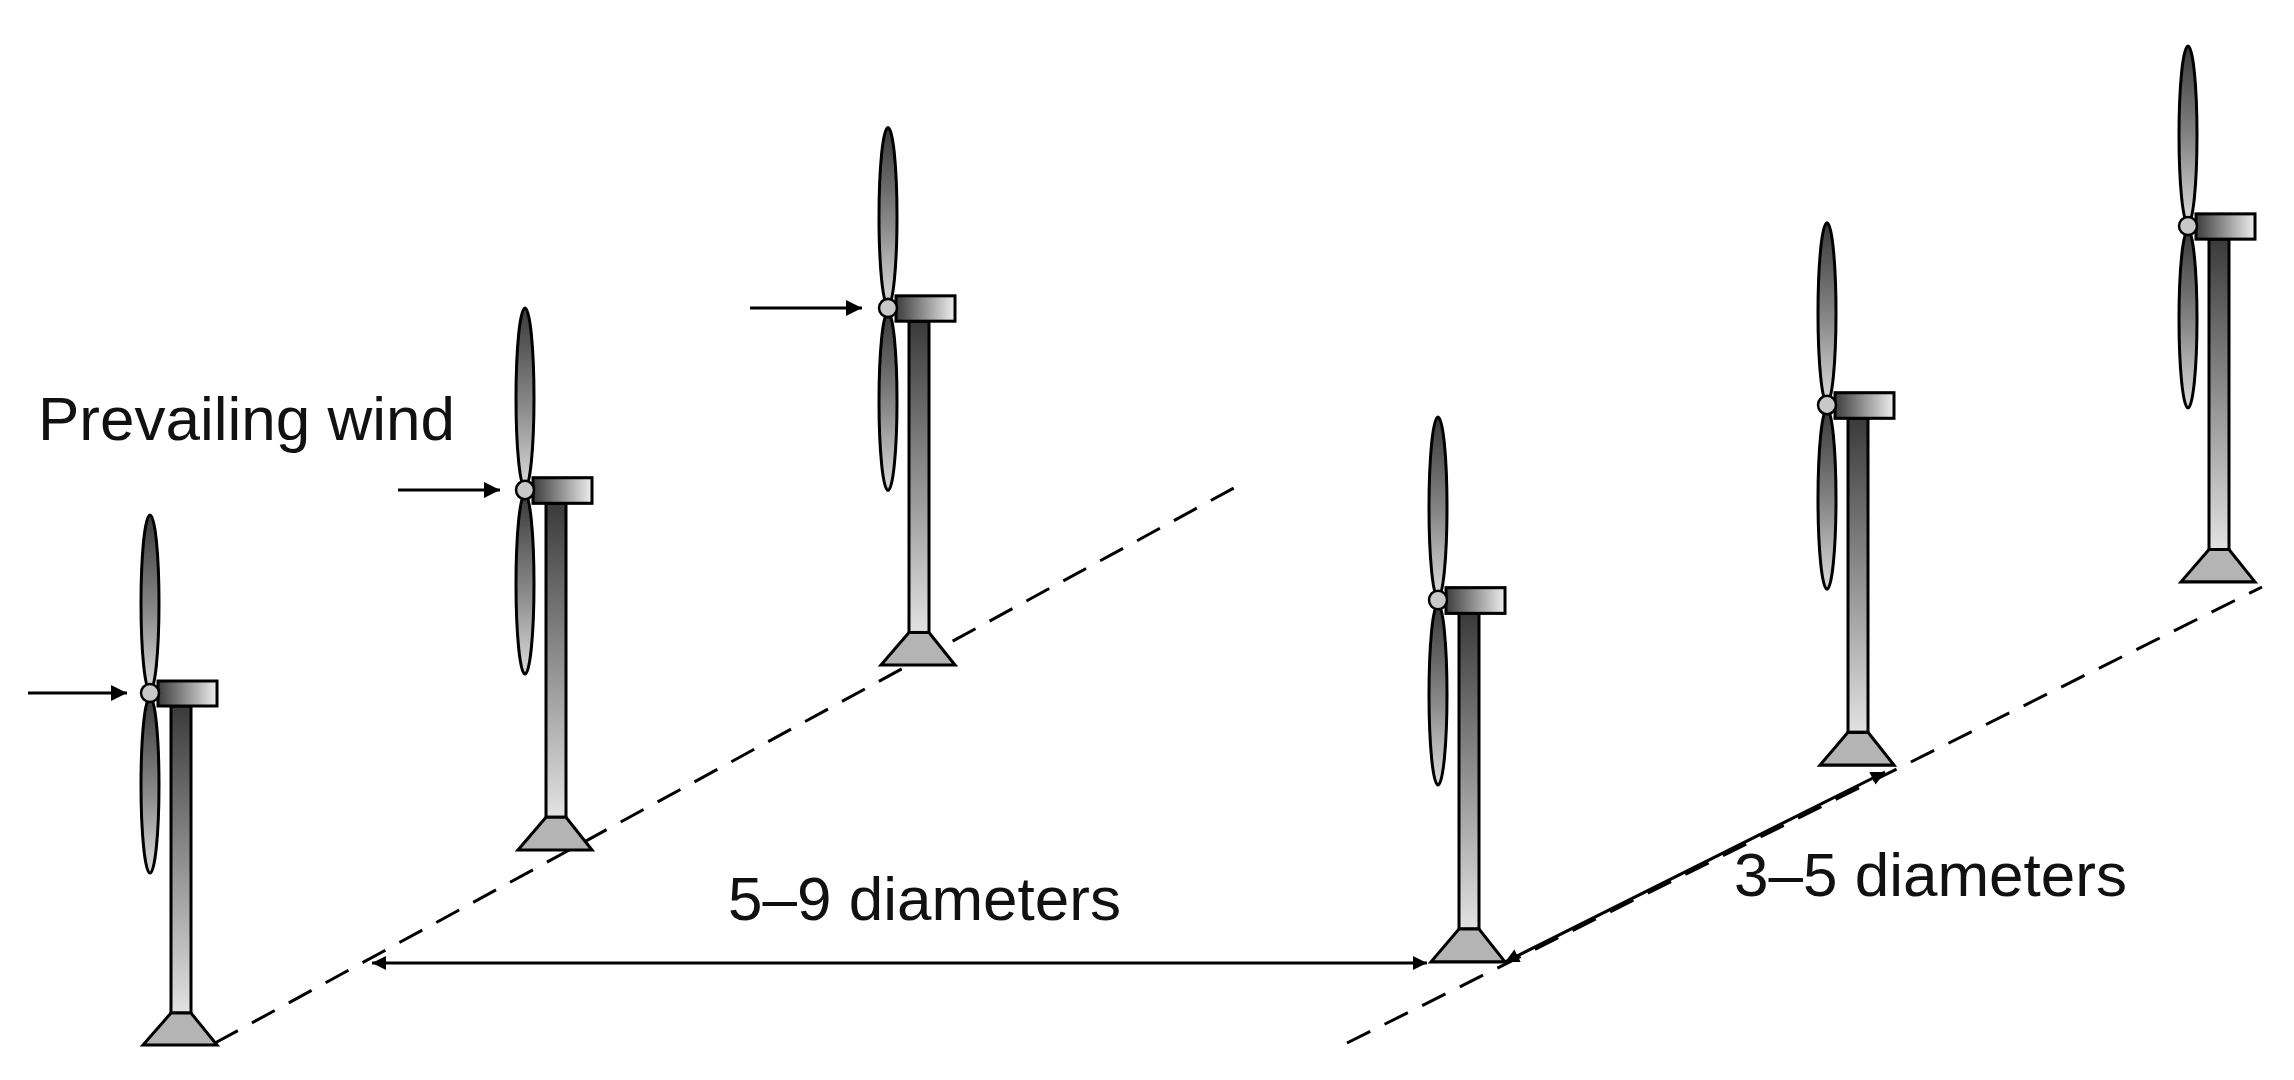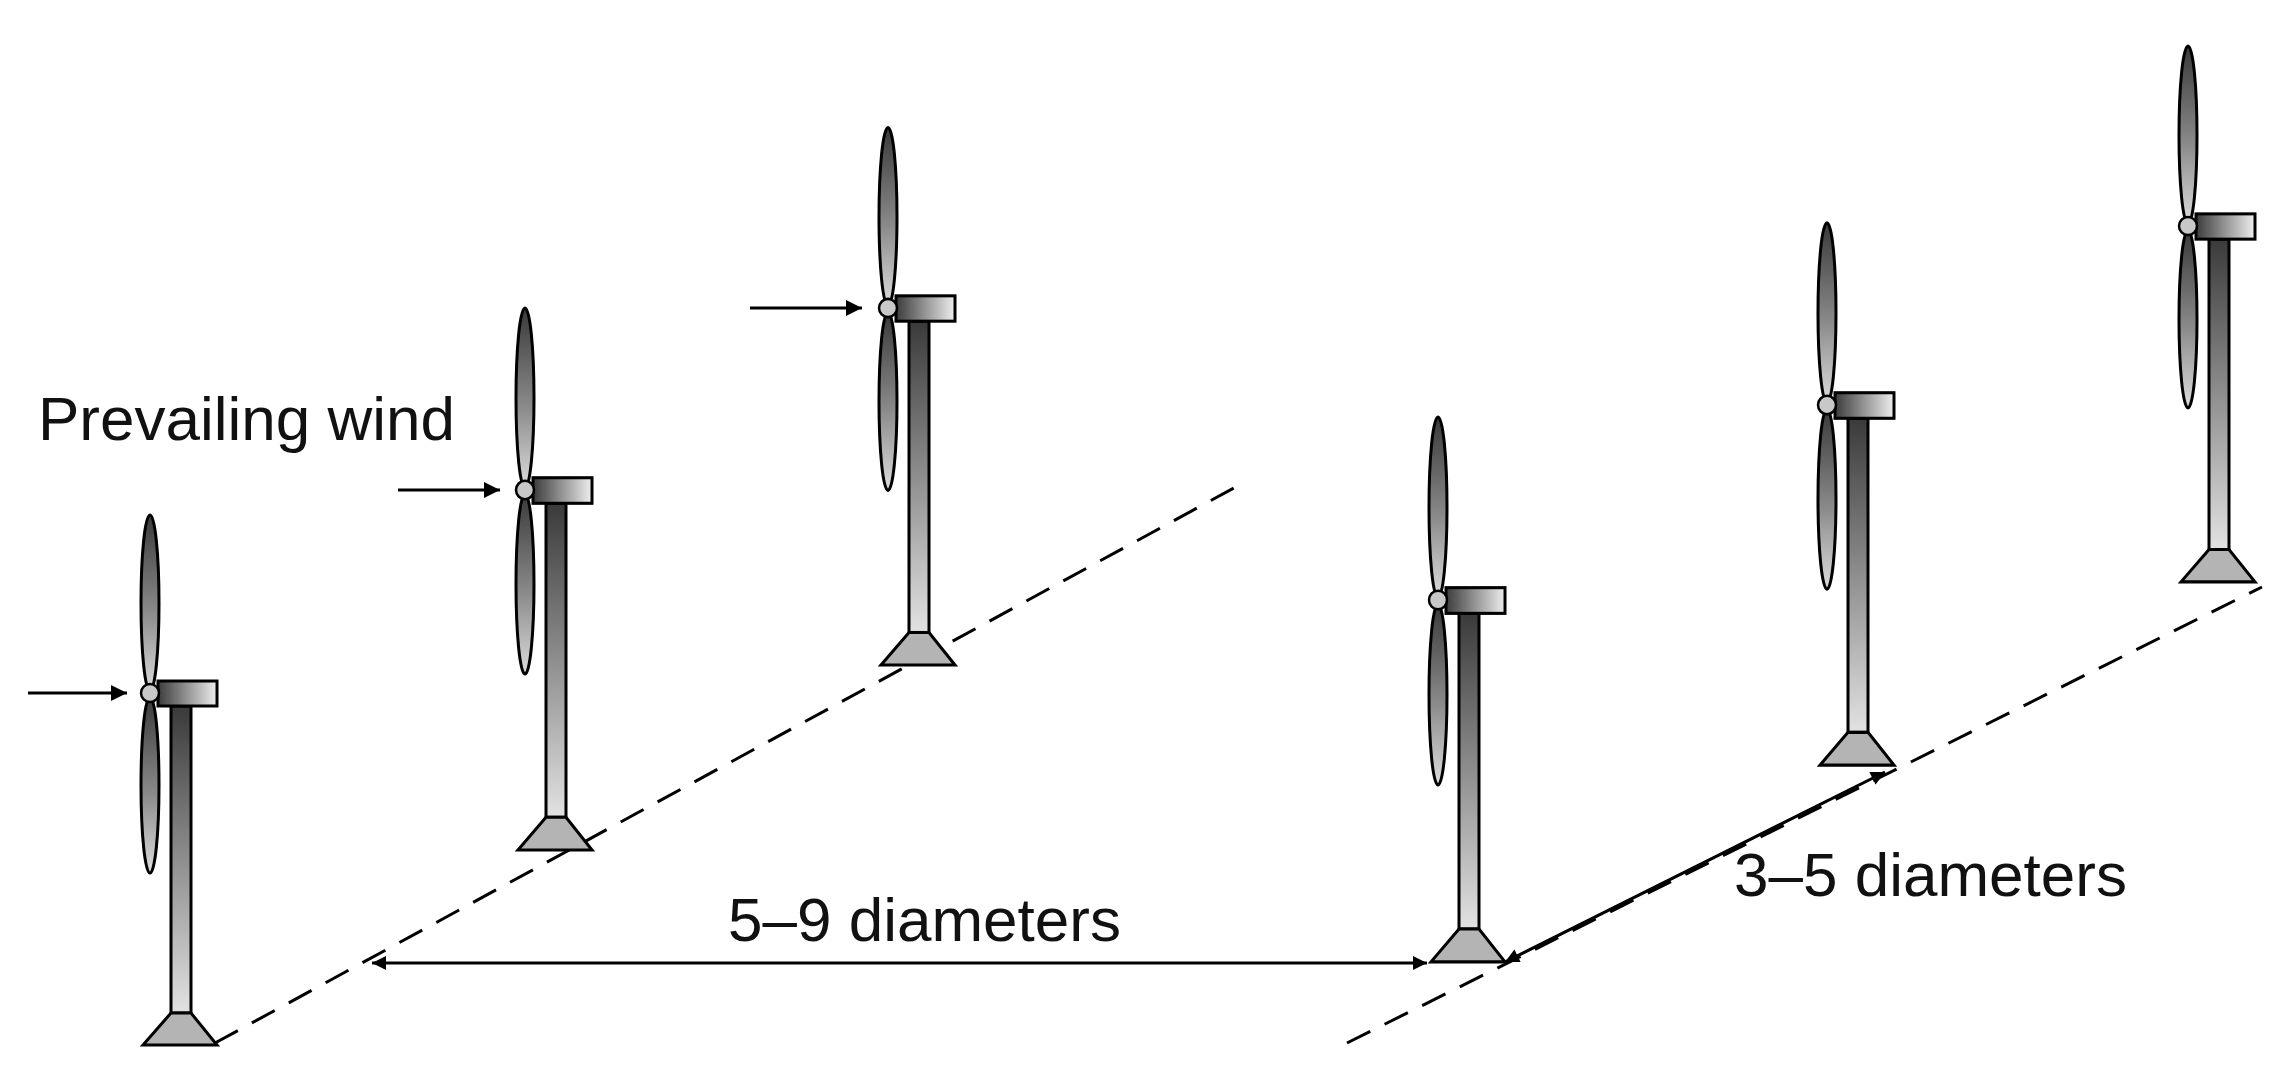--- a/index.html
+++ b/index.html
@@ -103,17 +103,17 @@
     <g>
       <line x1="372" y1="963" x2="1427" y2="963" stroke="#000" stroke-width="3" marker-start="url(#arrowHead)" marker-end="url(#arrowHead)"></line>
     </g>
     <g>
       <line x1="1505" y1="962" x2="1885" y2="772" stroke="#000" stroke-width="3" marker-start="url(#arrowHead)" marker-end="url(#arrowHead)"></line>
     </g>
   </svg>
 
   <div class="label" style="left:38px; top:388px;">Prevailing wind</div>
 
-  <div class="label" style="left:728px; top:868px;margin-top:21px;">5–9 diameters</div>
+  <div class="label" style="left:728px; top:868px;">5–9 diameters</div>
 
   <div class="label" style="left:1734px; top:844px;">3–5 diameters</div>
 
 </div>
 
 </body></html>

